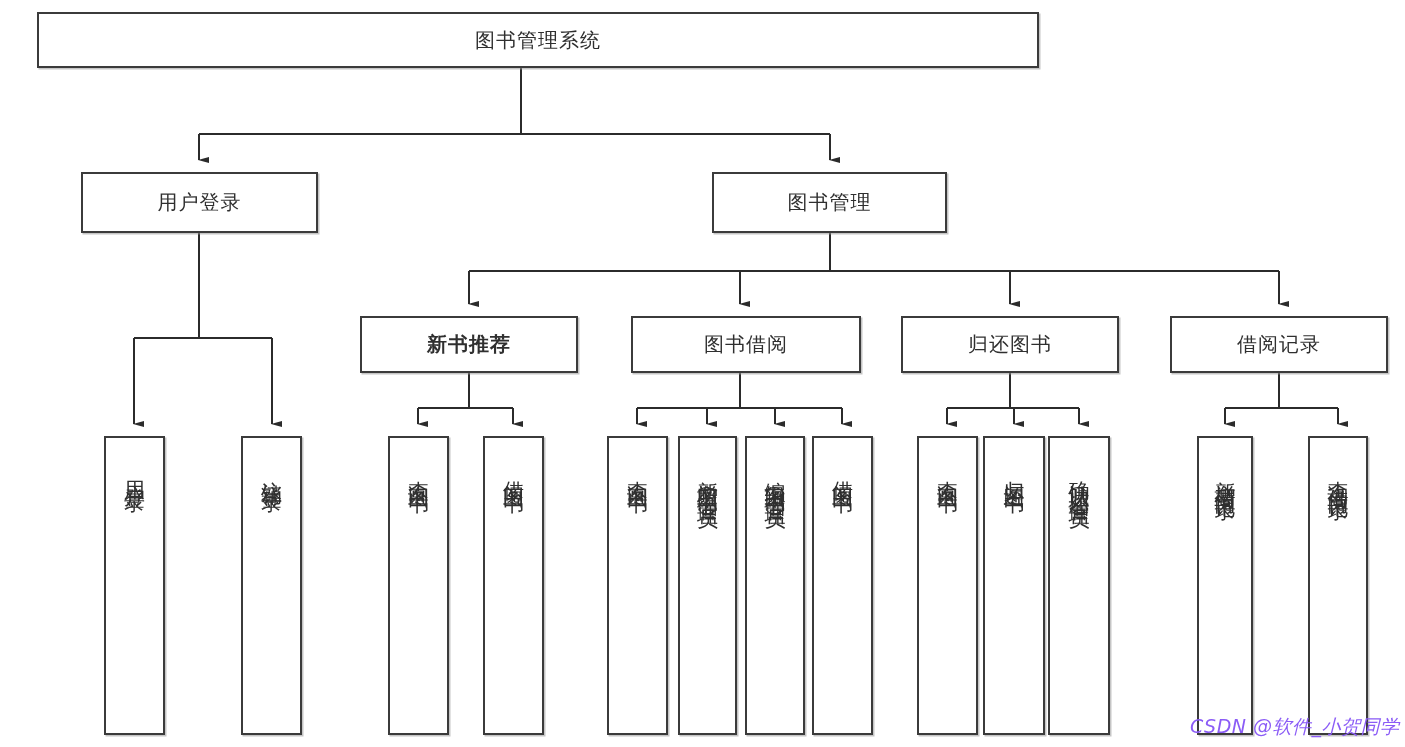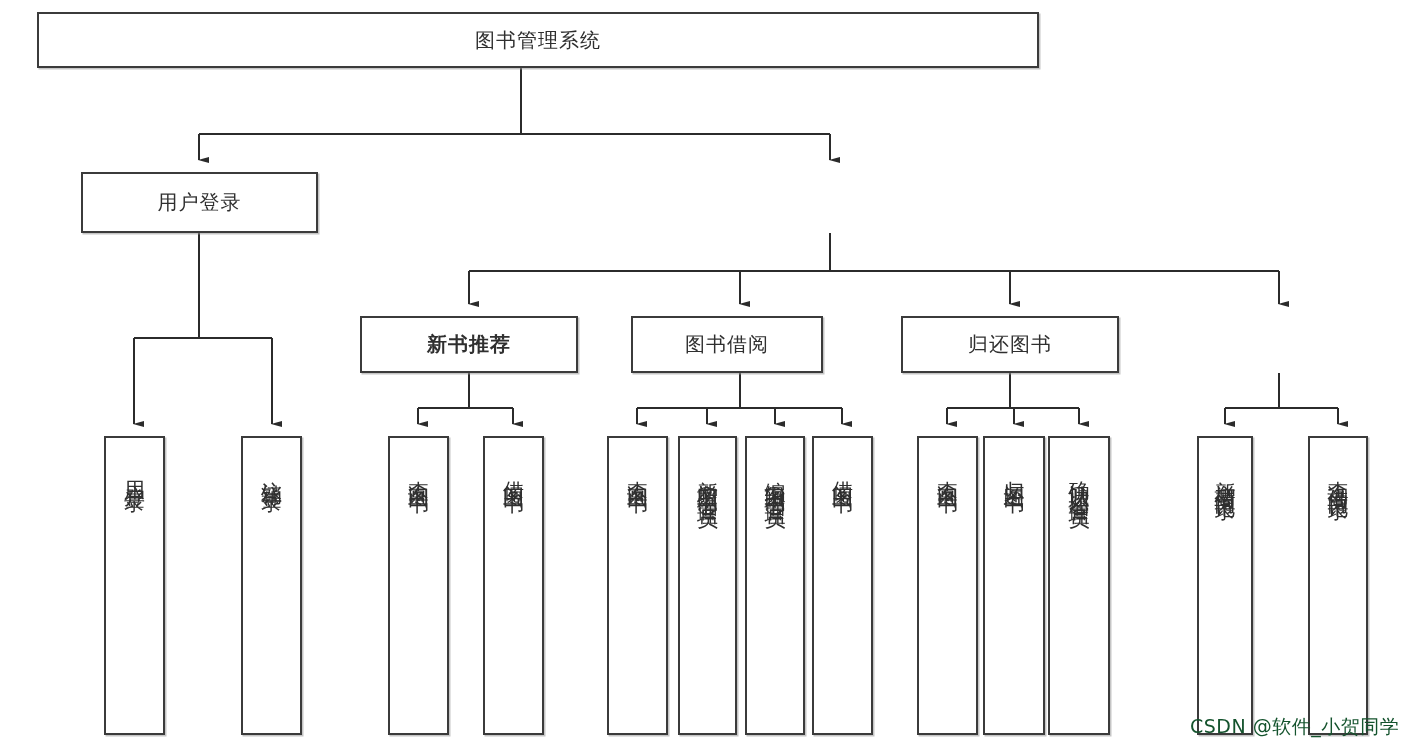--- a/index.html
+++ b/index.html
@@ -29,23 +29,24 @@
     text-orientation:upright;
     font-size:21px;
     letter-spacing:4px;
     white-space:nowrap;
   }
   #watermark{
     position:absolute;
     left:1190px;
     top:714px;
     font-size:19px;
-    color:#14532d;
+    color:#8b5cf6;
     white-space:nowrap;
     letter-spacing:0.5px;
+    font-style:italic;
   }
 </style>
 </head>
 <body>
 
 <div id="stage">
 
   <svg id="wires" viewBox="0 0 1405 747">
     <defs>
       <marker id="arw" markerWidth="10" markerHeight="11" refX="3" refY="10" orient="auto" markerUnits="userSpaceOnUse">
@@ -96,29 +97,35 @@
     </g>
   </svg>
 
   <div class="node" style="left: 20px; top: 12px; width: 1002px; height: 56px; margin-left: 17px;">
     <span class="lbl">图书管理系统</span>
   </div>
 
   <div class="node" style="left: 81px; top: 172px; width: 237px; height: 61px;">
     <span class="lbl">用户登录</span>
   </div>
+  <div class="node" style="left: 712px; top: 172px; width: 235px; height: 61px;">
+    <span class="lbl">图书管理</span>
+  </div>
 
   <div class="node" style="left: 360px; top: 316px; width: 218px; height: 57px; font-weight: bold;">
     <span class="lbl">新书推荐</span>
   </div>
-  <div class="node" style="left: 631px; top: 316px; width: 192px; height: 57px;">
+  <div class="node" style="left: 631px; top: 316px; width: 230px; height: 57px;">
     <span class="lbl">图书借阅</span>
   </div>
   <div class="node" style="left: 901px; top: 316px; width: 218px; height: 57px;">
     <span class="lbl">归还图书</span>
+  </div>
+  <div class="node" style="left: 1170px; top: 316px; width: 218px; height: 57px;">
+    <span class="lbl">借阅记录</span>
   </div>
 
   <div class="node vert" style="left: 104px; top: 436px; width: 61px; height: 299px;">
     <span class="lbl">用户登录</span>
   </div>
   <div class="node vert" style="left: 241px; top: 436px; width: 61px; height: 299px;">
     <span class="lbl">注销登录</span>
   </div>
   <div class="node vert" style="left: 388px; top: 436px; width: 61px; height: 299px;">
     <span class="lbl">查询图书</span>

